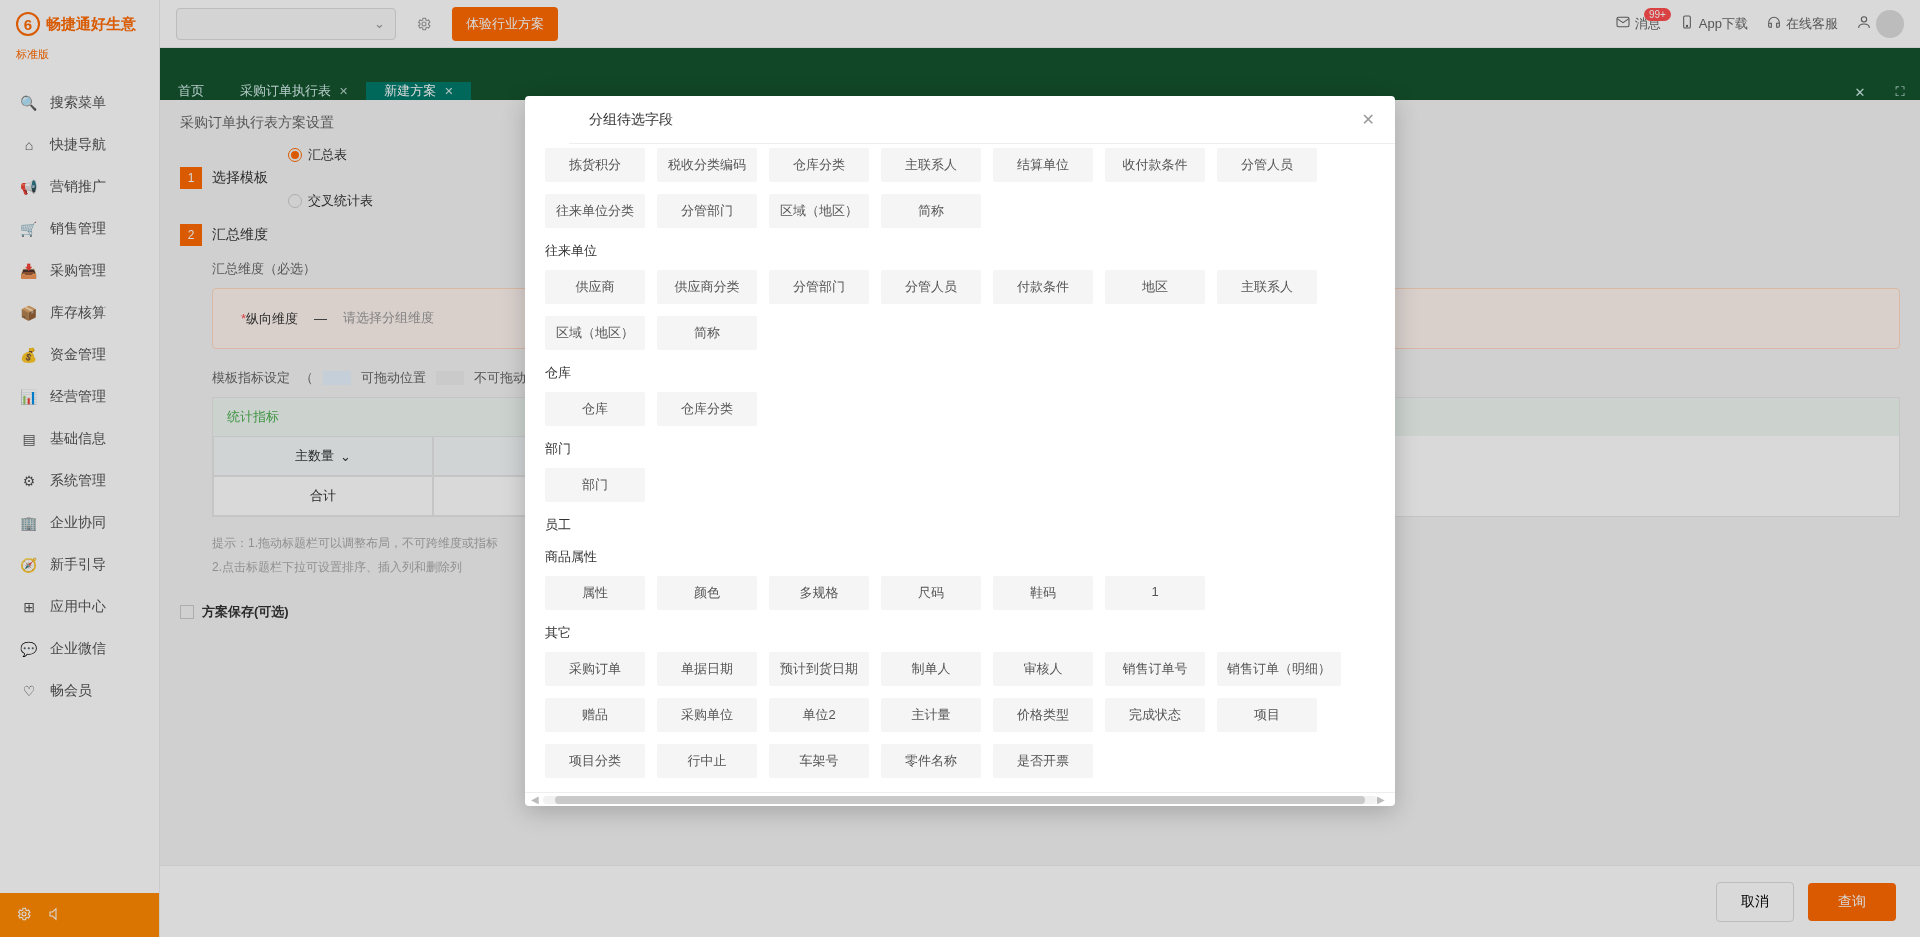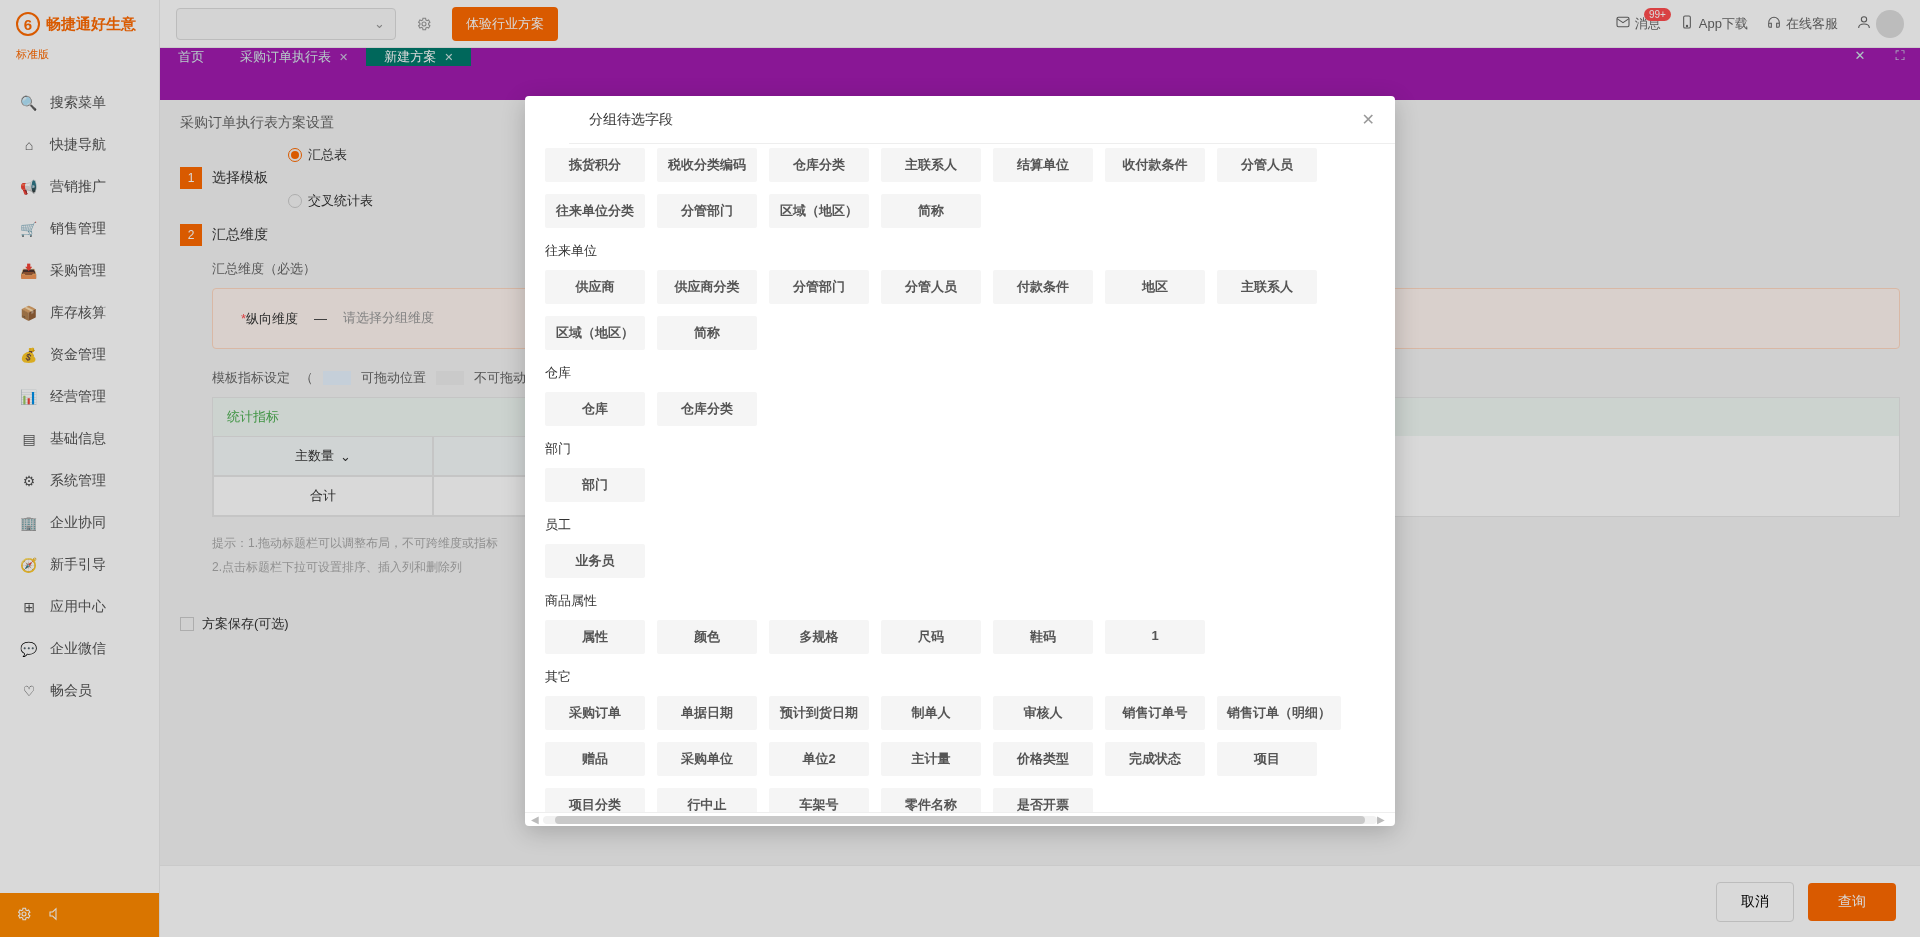--- a/index.html
+++ b/index.html
@@ -22,21 +22,21 @@
 .topbar { height: 48px; background: #fff; display: flex; align-items: center; padding: 0 16px; gap: 12px; border-bottom: 1px solid #eee; }
 .company-sel { min-width: 220px; height: 32px; border: 1px solid #ddd; border-radius: 4px; display: flex; align-items: center; padding: 0 10px; color: #999; justify-content: space-between; background: #fafafa; }
 .gear-btn { width: 32px; height: 32px; display: flex; align-items: center; justify-content: center; color: #999; cursor: pointer; }
 .orange-btn { background: #ff6a00; color: #fff; border: none; padding: 8px 14px; border-radius: 4px; cursor: pointer; font-size: 13px; }
 .topbar-spacer { flex: 1; }
 .topbar-right { display: flex; align-items: center; gap: 18px; color: #666; }
 .topbar-item { display: flex; align-items: center; gap: 4px; cursor: pointer; position: relative; }
 .badge { position: absolute; top: -6px; right: -10px; background: #ff4d4f; color: #fff; font-size: 10px; padding: 1px 5px; border-radius: 8px; }
 .avatar { width: 28px; height: 28px; border-radius: 50%; background: #ddd; }
 
-.tabs { height: 52px; background: #a21caf; display: flex; align-items: flex-start; }
+.tabs { height: 52px; background: #14532d; display: flex; align-items: flex-end; }
 .tab { padding: 0 18px; display: flex; align-items: center; gap: 8px; color: #d5efec; cursor: pointer; font-size: 13px; }
 .tab.active { background: #00796b; color: #fff; }
 .tab-close { font-size: 11px; opacity: .8; }
 .tabs-spacer { flex: 1; }
 .tabs-action { width: 40px; display: flex; align-items: center; justify-content: center; color: #cdeae6; cursor: pointer; }
 
 .content { flex: 1; padding: 14px 20px; background: #f5f5f5; overflow: auto; }
 .page-title { font-size: 14px; color: #666; margin-bottom: 14px; }
 .step-row { display: flex; align-items: center; gap: 10px; margin-bottom: 14px; }
 .step-num { width: 22px; height: 22px; background: #ff6a00; color: #fff; display: flex; align-items: center; justify-content: center; font-size: 12px; }
@@ -57,36 +57,36 @@
 .legend-box { width: 28px; height: 14px; background: #eee; display: inline-block; }
 .legend-box.drag { background: #e8f4ff; }
 .table-area { background: #fff; border: 1px solid #e8e8e8; }
 .table-header-row { background: #f0f8f4; color: #4caf50; padding: 10px 14px; font-size: 13px; }
 .table-cols { display: flex; }
 .tcol { flex: 1; max-width: 220px; border: 1px solid #e8e8e8; padding: 10px 14px; text-align: center; display: flex; align-items: center; justify-content: center; gap: 6px; background: #f5fafa; }
 .table-body-row { display: flex; }
 .tcell { flex: 1; max-width: 220px; border: 1px solid #e8e8e8; padding: 10px 14px; text-align: center; }
 .hints { color: #aaa; font-size: 12px; margin-top: 14px; line-height: 2; }
 
-.bottom-row { display: flex; align-items: center; margin-top: 36px; gap: 8px; }
+.bottom-row { display: flex; align-items: center; margin-top: 24px; gap: 8px; font-weight: bold; }
 .checkbox { width: 14px; height: 14px; border: 1px solid #ccc; }
 
 .footer-bar { position: absolute; right: 0; bottom: 0; left: 160px; height: 72px; background: #fff; border-top: 1px solid #eee; display: flex; align-items: center; justify-content: flex-end; padding: 0 24px; gap: 14px; }
 .btn-default { background: #fff; border: 1px solid #ddd; padding: 10px 24px; border-radius: 4px; cursor: pointer; font-size: 14px; }
 .btn-primary { background: #ff6a00; color: #fff; border: none; padding: 10px 30px; border-radius: 4px; cursor: pointer; font-size: 14px; }
 
 
 .overlay { position: absolute; inset: 0; background: rgba(0,0,0,.15); display: flex; align-items: flex-start; justify-content: center; }
 .dialog { margin-top: 96px; width: 870px; max-height: 730px; background: #fff; border-radius: 4px; display: flex; flex-direction: column; box-shadow: 0 6px 24px rgba(0,0,0,.2); }
 .dialog-header { padding: 14px 20px; display: flex; align-items: center; justify-content: space-between; border-bottom: 1px solid #eee; margin-left: 44px; }
 .dialog-title { font-size: 14px; color: #333; }
 .dialog-close { font-size: 16px; color: #999; cursor: pointer; }
 .dialog-body { flex: 1; overflow-y: auto; padding: 4px 20px 14px; position: relative; }
 .group-title { font-size: 13px; color: #333; margin: 14px 0 10px; font-weight: 500; }
-.chip-row { display: flex; flex-wrap: wrap; gap: 12px; font-weight: bold; }
+.chip-row { display: flex; flex-wrap: wrap; gap: 12px; }
 .chip { min-width: 100px; padding: 8px 10px; background: #f5f5f5; text-align: center; font-size: 13px; color: #555; cursor: pointer; border-radius: 2px; }
 .dialog-hscroll { height: 14px; border-top: 1px solid #eee; display: flex; align-items: center; padding: 0 6px; }
 .scroll-track { flex: 1; height: 8px; background: #f1f1f1; border-radius: 4px; position: relative; }
 .scroll-thumb { position: absolute; left: 12px; right: 12px; top: 0; bottom: 0; background: #c9c9c9; border-radius: 4px; }
 .scroll-arrow { width: 12px; color: #bbb; font-size: 10px; }
 
 svg { width: 16px; height: 16px; stroke: currentColor; fill: none; stroke-width: 1.6; }
 </style>
 </head>
 <body>
@@ -349,23 +349,20 @@
           <div class="group-title">仓库</div>
           <div class="chip-row">
             <div class="chip">仓库</div>
             <div class="chip">仓库分类</div>
           </div>
           <div class="group-title">部门</div>
           <div class="chip-row">
             <div class="chip">部门</div>
           </div>
           <div class="group-title">员工</div>
-          <div class="chip-row">
-            <div class="chip">业务员</div>
-          </div>
           <div class="group-title">商品属性</div>
           <div class="chip-row">
             <div class="chip">属性</div>
             <div class="chip">颜色</div>
             <div class="chip">多规格</div>
             <div class="chip">尺码</div>
             <div class="chip">鞋码</div>
             <div class="chip">1</div>
           </div>
           <div class="group-title">其它</div>

